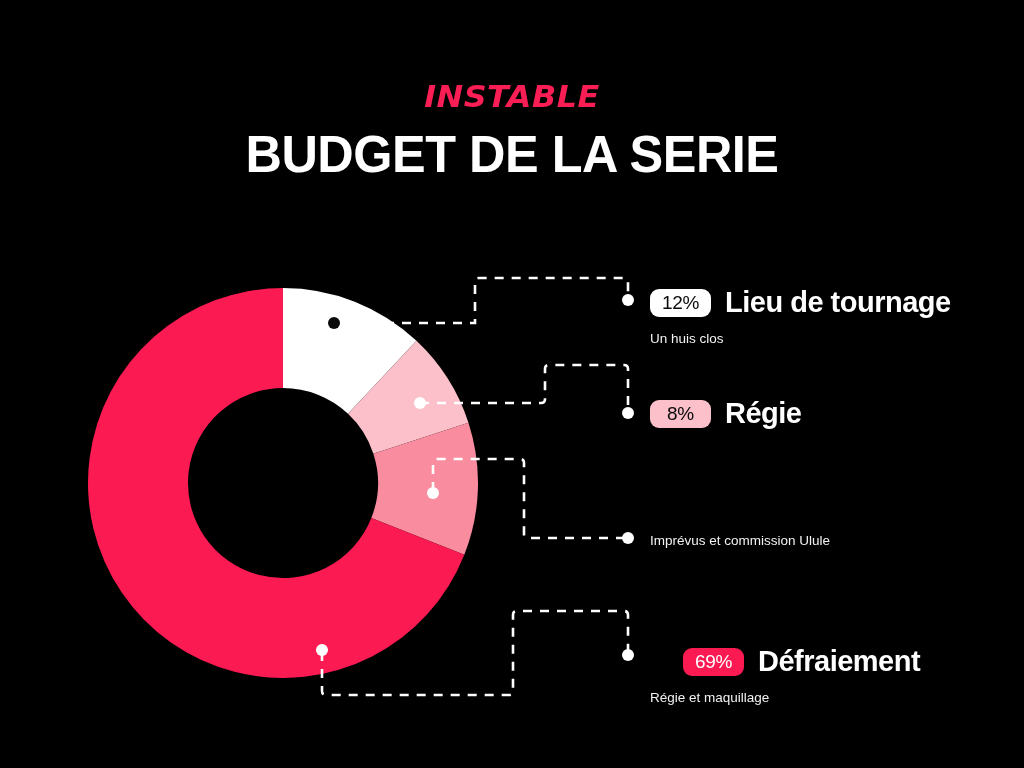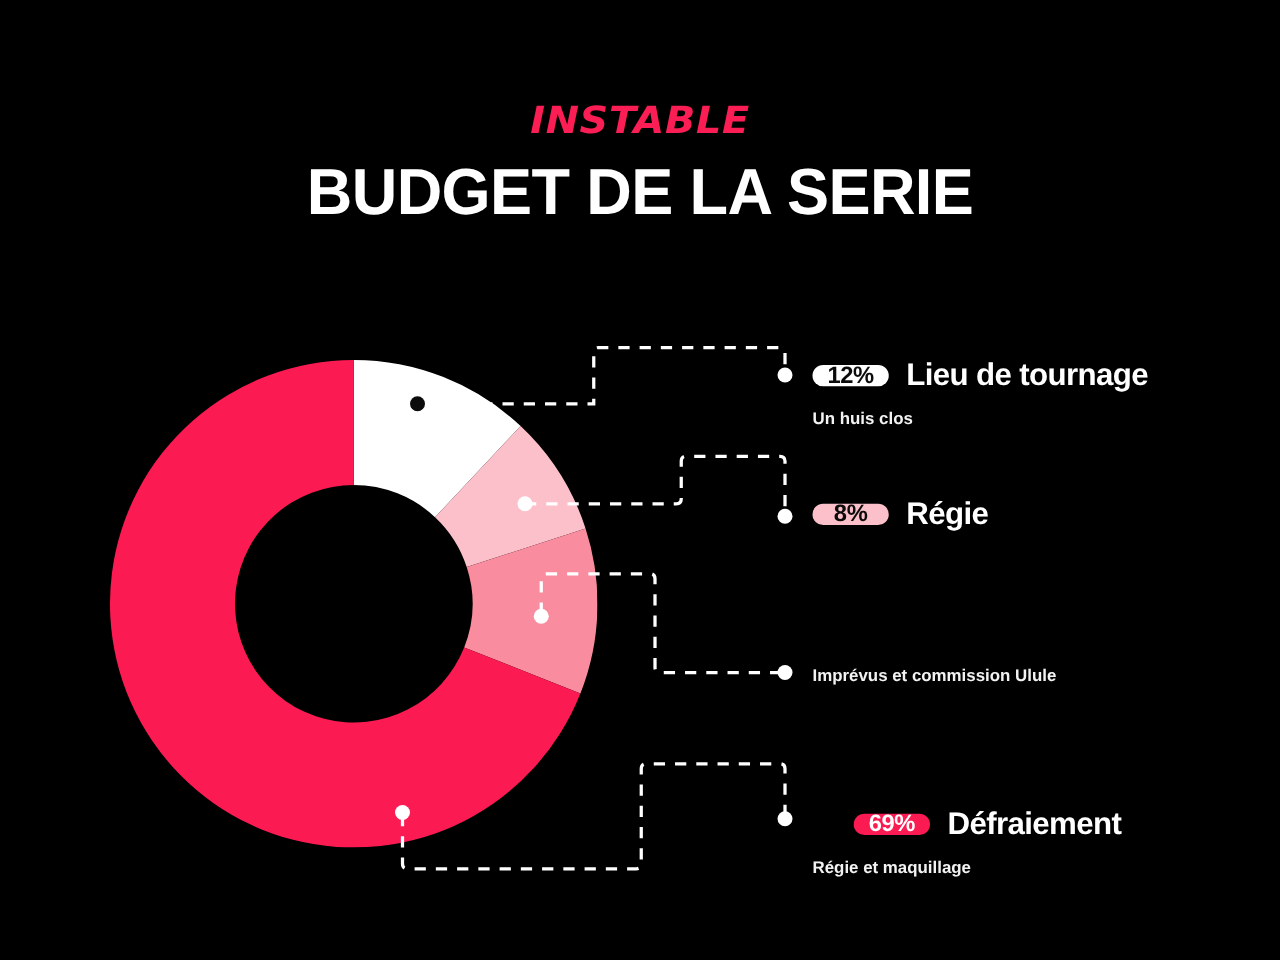--- a/index.html
+++ b/index.html
@@ -83,40 +83,40 @@
   .legend-head {
     display: flex;
     align-items: center;
     gap: 14px;
   }
   .badge {
     display: inline-flex;
     align-items: center;
     justify-content: center;
     min-width: 61px;
-    height: 17px;
+    height: 28px;
     padding: 0 10px;
     border-radius: 9px;
     font-size: 19px;
-    font-weight: 700;
+    font-weight: 400;
     letter-spacing: -0.3px;
     line-height: 1;
   }
   .legend-label {
-    font-size: 25px;
+    font-size: 29px;
     font-weight: 700;
     letter-spacing: -0.5px;
     color: #ffffff;
     white-space: nowrap;
   }
   .legend-desc {
     margin-top: 10px;
     font-size: 13.5px;
     line-height: 19px;
-    font-weight: 700;
+    font-weight: 400;
     color: #f2f2f2;
     white-space: pre-line;
   }
 </style>
 </head>
 <body>
 
 <div class="stage">
 
   <div class="brand">INSTABLE</div>

